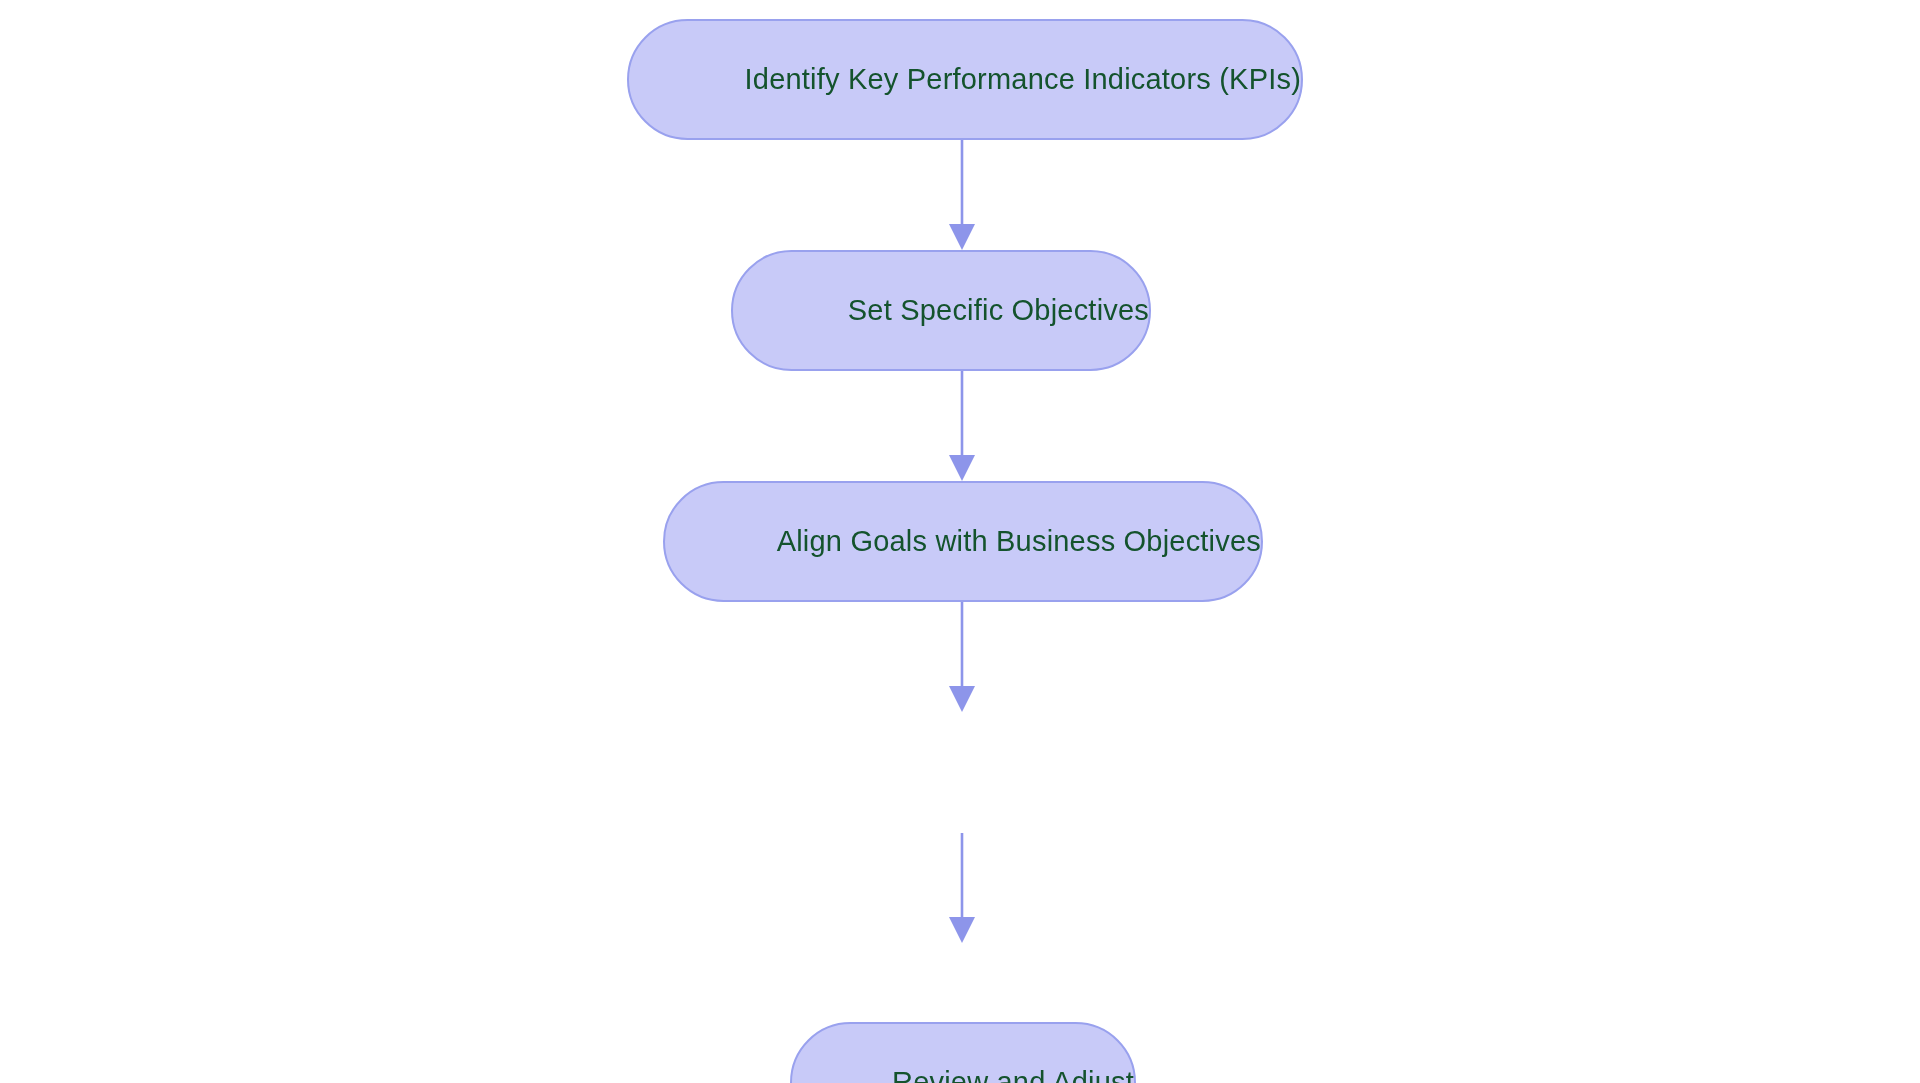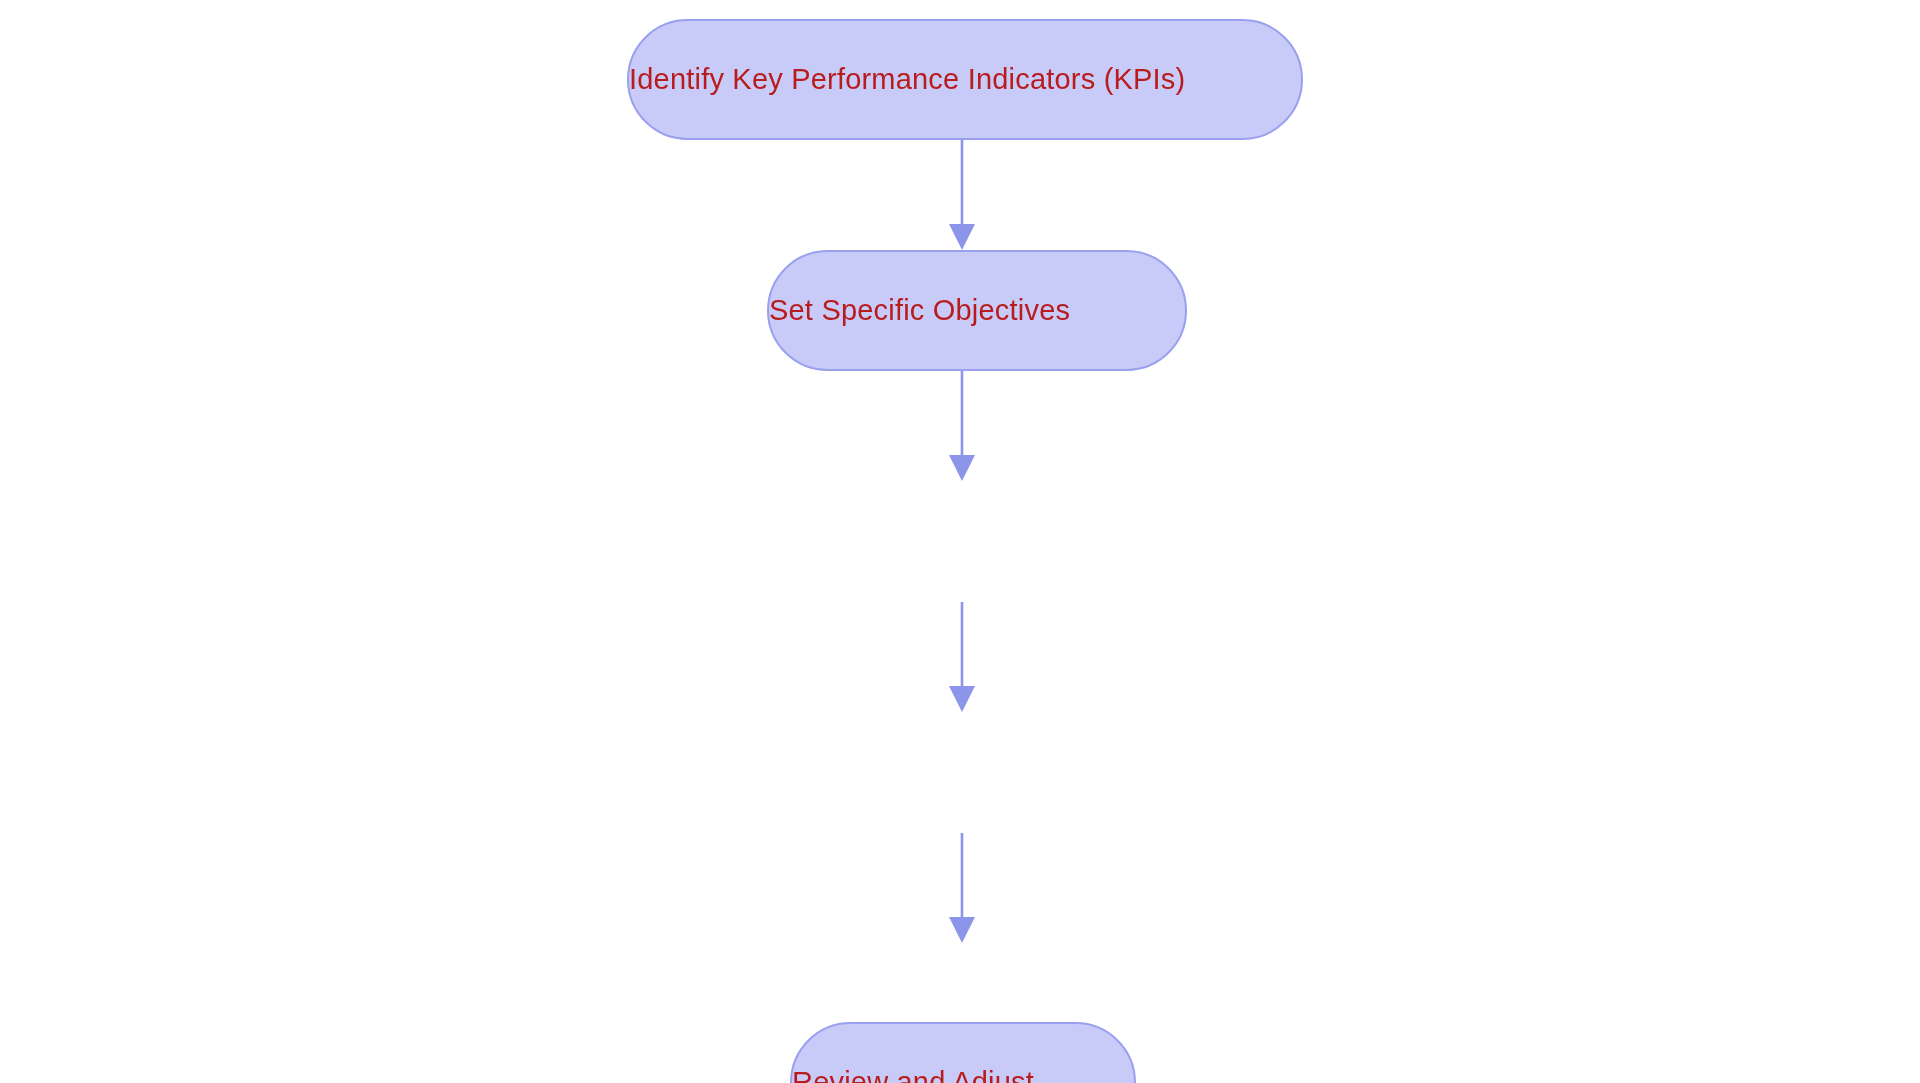--- a/index.html
+++ b/index.html
@@ -15,31 +15,31 @@
     background: #ffffff;
     overflow: hidden;
   }
   .node {
     position: absolute;
     height: 121px;
     box-sizing: border-box;
     background: #c8caf8;
     border: 2px solid #99a1ee;
     border-radius: 61px;
-    color: #b91c1c;
+    color: #14532d;
     font-size: 29px;
     letter-spacing: 0.2px;
     display: flex;
     align-items: center;
-    justify-content: flex-start;
+    justify-content: flex-end;
     text-align: center;
     white-space: nowrap;
   }
   .node-1 { left: 627px; top: 19px;  width: 676px; }
-  .node-2 { left: 767px; top: 250px; width: 420px; }
+  .node-2 { left: 731px; top: 250px; width: 420px; }
   .node-3 { left: 663px; top: 481px; width: 600px; }
   .node-4 { left: 796px; top: 712px; width: 334px; }
   .node-5 { left: 790px; top: 976px; width: 346px; margin-top: 46px; }
   .arrow {
     position: absolute;
     left: 946px;
     width: 32px;
     height: 110px;
   }
   .arrow-1 { top: 140px; }
@@ -63,20 +63,23 @@
 
   <div class="node node-2">
     <span>Set Specific Objectives</span>
   </div>
 
   <svg class="arrow arrow-2" viewBox="0 0 32 110">
     <line x1="16" y1="0" x2="16" y2="86" stroke="#8d95ea" stroke-width="2.6"></line>
     <polygon points="3,84 29,84 16,110" fill="#8d95ea"></polygon>
   </svg>
 
+  <div class="node node-3">
+    <span>Align Goals with Business Objectives</span>
+  </div>
 
   <svg class="arrow arrow-3" viewBox="0 0 32 110">
     <line x1="16" y1="0" x2="16" y2="86" stroke="#8d95ea" stroke-width="2.6"></line>
     <polygon points="3,84 29,84 16,110" fill="#8d95ea"></polygon>
   </svg>
 
 
   <svg class="arrow arrow-4" viewBox="0 0 32 110">
     <line x1="16" y1="0" x2="16" y2="86" stroke="#8d95ea" stroke-width="2.6"></line>
     <polygon points="3,84 29,84 16,110" fill="#8d95ea"></polygon>

